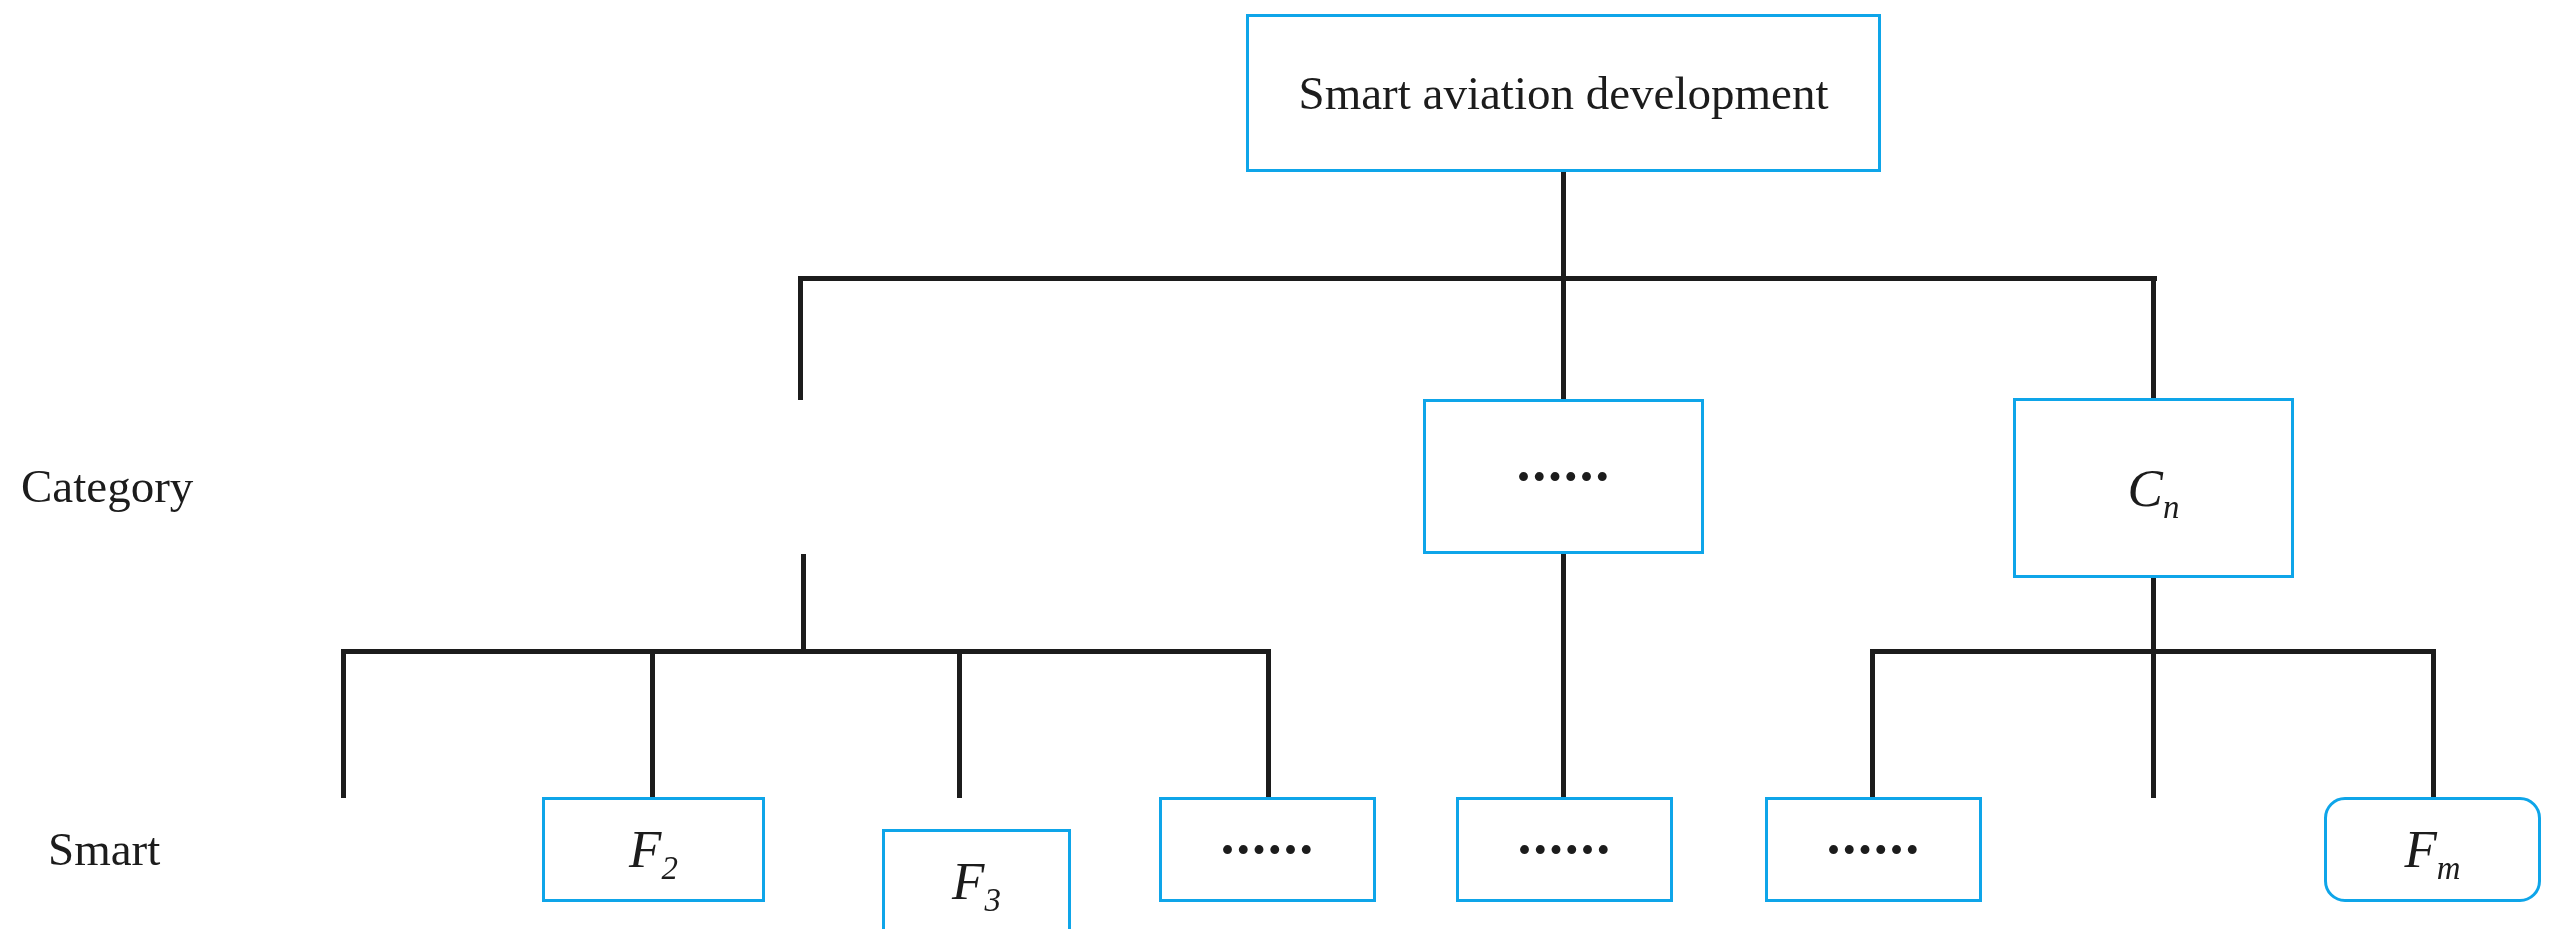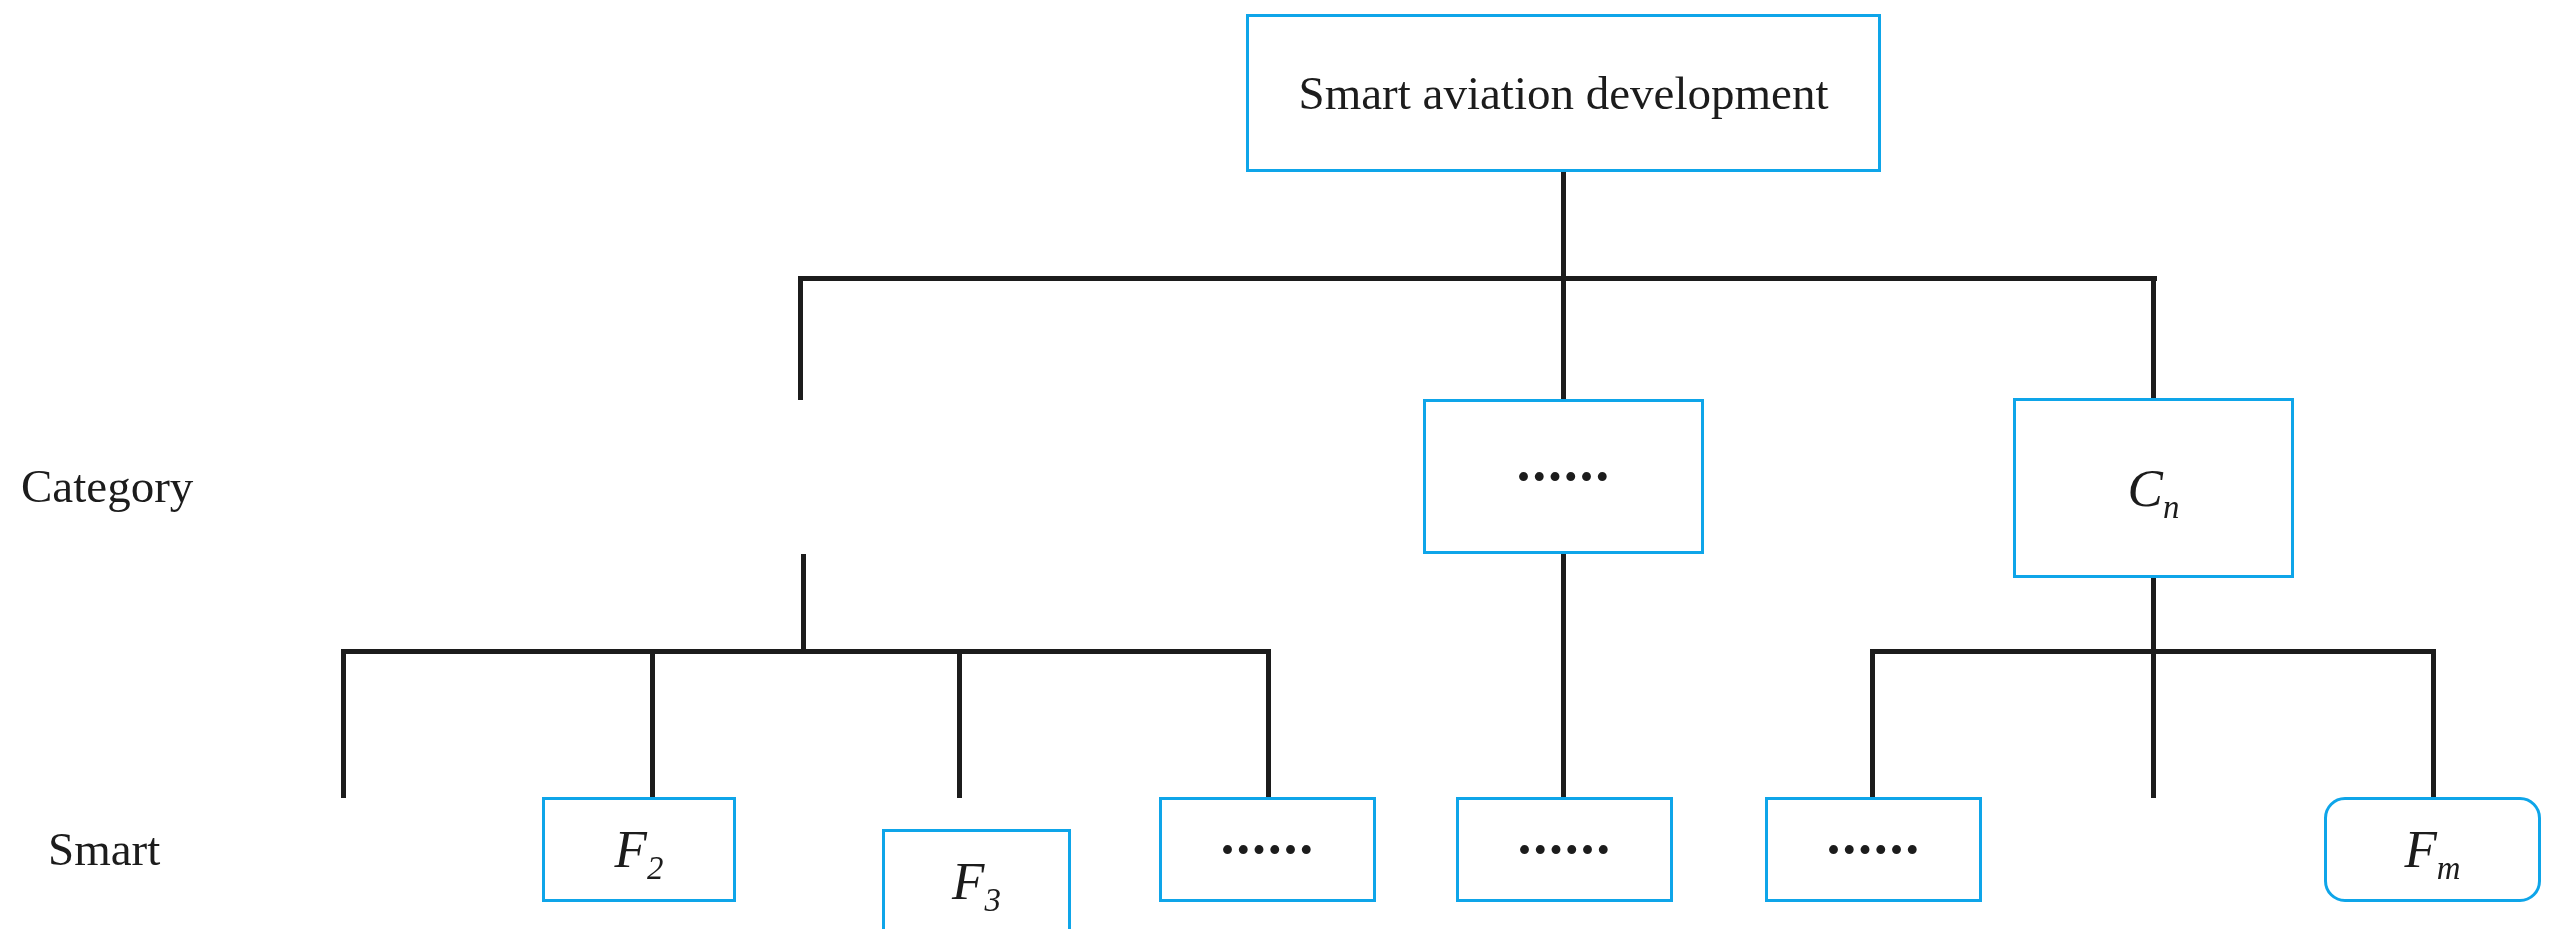--- a/index.html
+++ b/index.html
@@ -91,21 +91,21 @@
     <span class="lbl root-lbl">Smart aviation development</span>
   </div>
 
   <div class="box" style="left:1423px; top:399px; width:281px; height:155px;">
     <span class="lbl dots">······</span>
   </div>
   <div class="box" style="left:2013px; top:398px; width:281px; height:180px;">
     <span class="lbl math"><span>C</span><sub>n</sub></span>
   </div>
 
-  <div class="box" style="left:542px; top:797px; width:194px; height:105px;">
+  <div class="box" style="left:542px; top:797px; width:223px; height:105px;">
     <span class="lbl math"><span>F</span><sub>2</sub></span>
   </div>
   <div class="box" style="left:882px; top:797px; width:189px; height:105px;margin-top:32px;">
     <span class="lbl math"><span>F</span><sub>3</sub></span>
   </div>
   <div class="box" style="left:1159px; top:797px; width:217px; height:105px;">
     <span class="lbl dots">······</span>
   </div>
   <div class="box" style="left:1456px; top:797px; width:217px; height:105px;">
     <span class="lbl dots">······</span>

